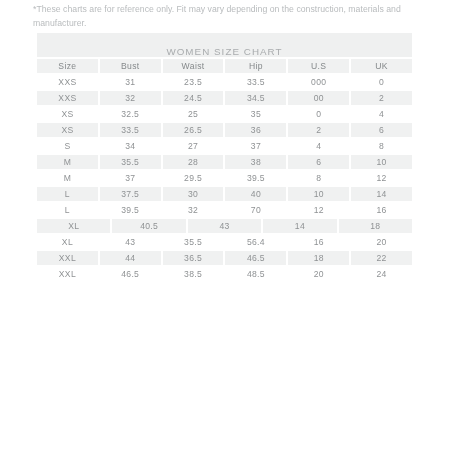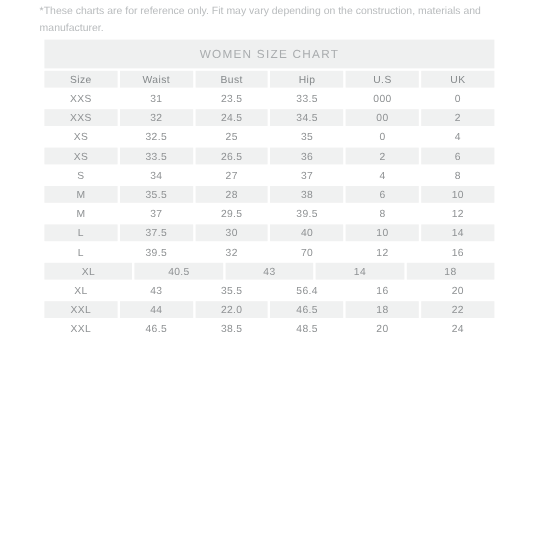--- a/index.html
+++ b/index.html
@@ -32,21 +32,21 @@
   .chart-wrap {
     position: absolute;
     left: 37px;
     top: 33px;
     width: 375px;
   }
   .chart-title-bar {
     height: 24px;
     background: #eff0f0;
     display: flex;
-    align-items: center;
+    align-items: flex-end;
     justify-content: center;
     margin-bottom: 2px;
   }
   .chart-title {
     font-size: 9.8px;
     color: #a9acae;
     letter-spacing: 1.05px;
   }
   .row {
     display: flex;
@@ -84,22 +84,22 @@
   <div class="disclaimer">*These charts are for reference only. Fit may vary depending on the construction, materials and manufacturer.</div>
 
   <div class="chart-wrap">
 
     <div class="chart-title-bar">
       <span class="chart-title">WOMEN SIZE CHART</span>
     </div>
 
     <div class="row header">
       <div class="cell">Size</div>
+      <div class="cell">Bust</div>
       <div class="cell">Waist</div>
-      <div class="cell">Bust</div>
       <div class="cell">Hip</div>
       <div class="cell">U.S</div>
       <div class="cell">UK</div>
     </div>
 
     <div class="row">
       <div class="cell">XXS</div>
       <div class="cell">31</div>
       <div class="cell">23.5</div>
       <div class="cell">33.5</div>
@@ -192,21 +192,21 @@
       <div class="cell">43</div>
       <div class="cell">35.5</div>
       <div class="cell">56.4</div>
       <div class="cell">16</div>
       <div class="cell">20</div>
     </div>
 
     <div class="row shaded">
       <div class="cell">XXL</div>
       <div class="cell">44</div>
-      <div class="cell">22.0</div>
+      <div class="cell">36.5</div>
       <div class="cell">46.5</div>
       <div class="cell">18</div>
       <div class="cell">22</div>
     </div>
 
     <div class="row">
       <div class="cell">XXL</div>
       <div class="cell">46.5</div>
       <div class="cell">38.5</div>
       <div class="cell">48.5</div>

